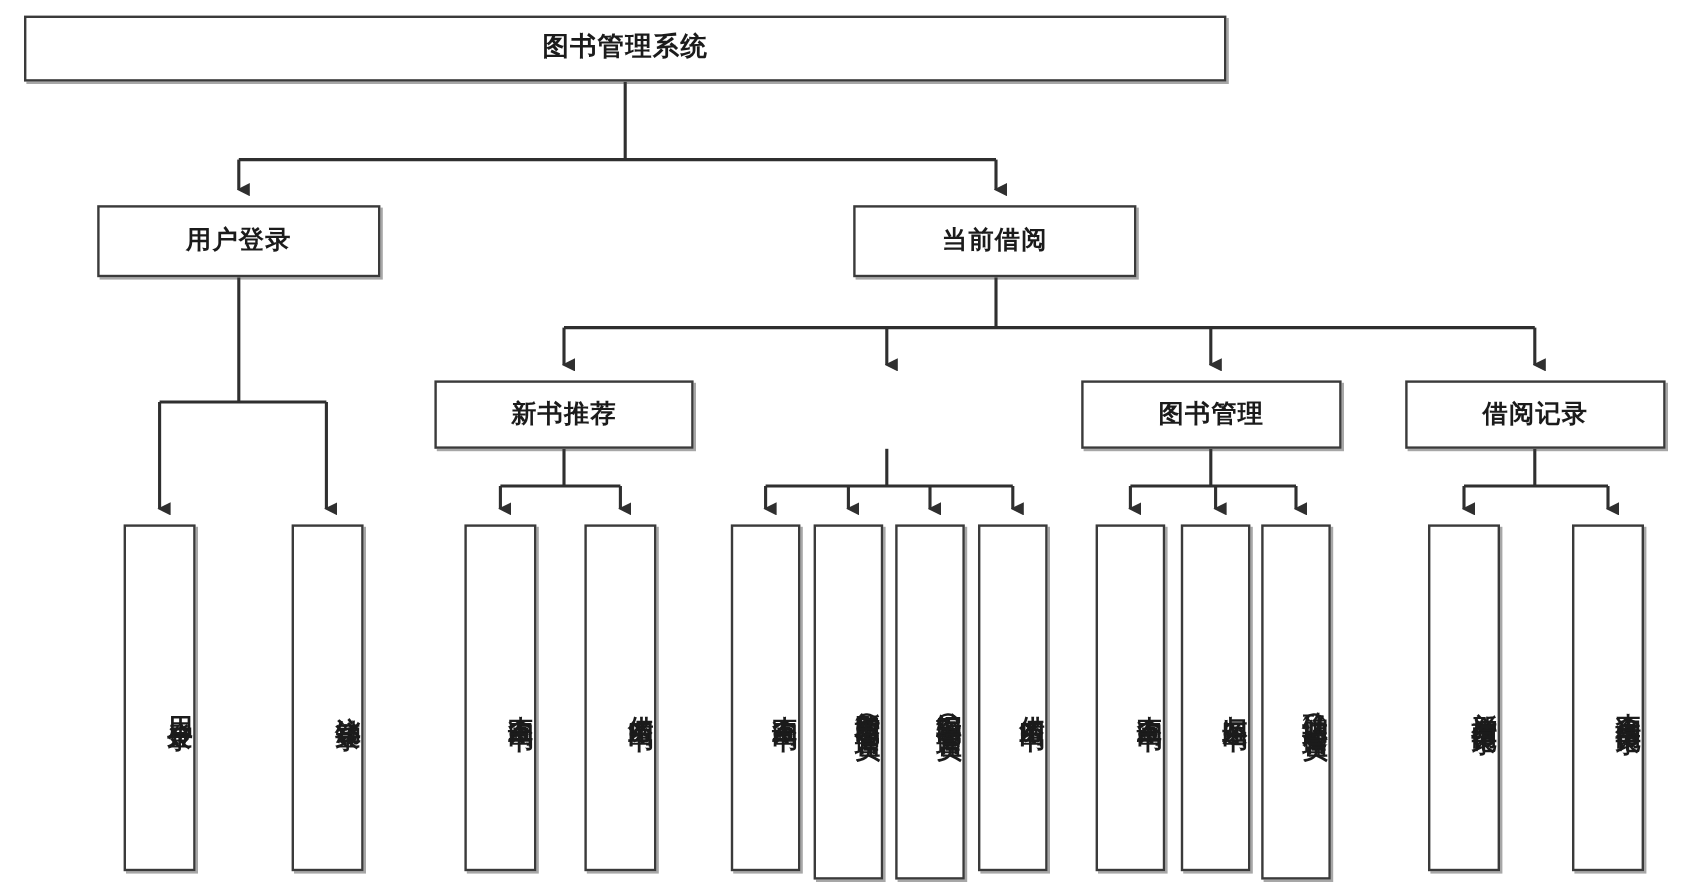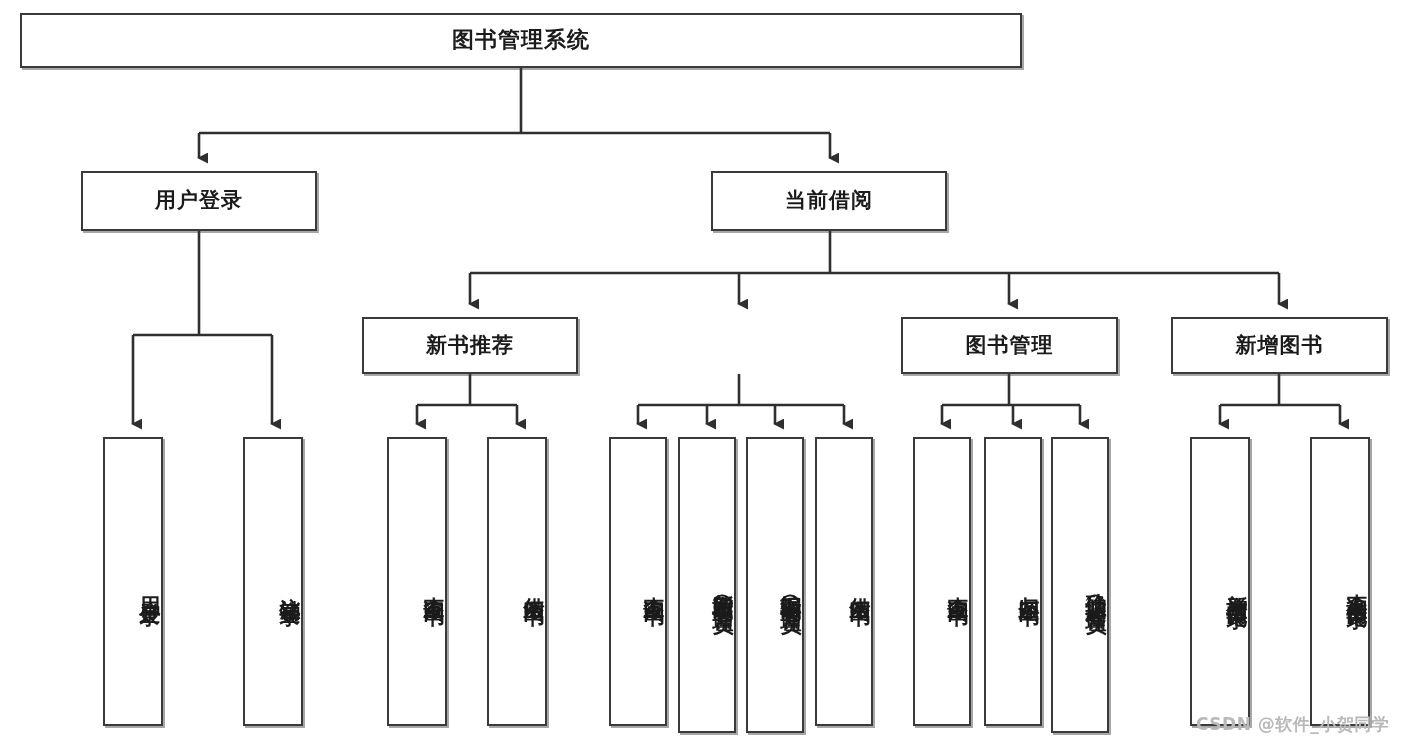--- a/index.html
+++ b/index.html
@@ -102,31 +102,30 @@
     </g>
   </svg>
 
   <div class="node horiz root" style="left: 20px; top: 13px; width: 1002px; height: 55px; border-color: rgb(58, 58, 58); background: rgb(255, 255, 255); color: rgb(27, 27, 27);">图书管理系统</div>
 
   <div class="node horiz" style="left: 81px; top: 171px; width: 236px; height: 60px; border-color: rgb(58, 58, 58); background: rgb(255, 255, 255); color: rgb(27, 27, 27);">用户登录</div>
   <div class="node horiz" style="left: 711px; top: 171px; width: 236px; height: 60px; border-color: rgb(58, 58, 58); background: rgb(255, 255, 255); color: rgb(27, 27, 27);">当前借阅</div>
 
   <div class="node horiz" style="left: 362px; top: 317px; width: 216px; height: 57px; border-color: rgb(58, 58, 58); background: rgb(255, 255, 255); color: rgb(27, 27, 27);">新书推荐</div>
   <div class="node horiz" style="left: 901px; top: 317px; width: 217px; height: 57px; border-color: rgb(58, 58, 58); background: rgb(255, 255, 255); color: rgb(27, 27, 27);">图书管理</div>
-  <div class="node horiz" style="left: 1171px; top: 317px; width: 217px; height: 57px; border-color: rgb(58, 58, 58); background: rgb(255, 255, 255); color: rgb(27, 27, 27);">新增图书</div>
+  <div class="node horiz" style="left: 1171px; top: 317px; width: 217px; height: 57px; border-color: rgb(58, 58, 58); background: rgb(255, 255, 255); color: rgb(27, 27, 27);">借阅记录</div>
 
   <div class="node vert" style="left: 103px; top: 437px; width: 60px; height: 289px; border-color: rgb(58, 58, 58); background: rgb(255, 255, 255); color: rgb(27, 27, 27);">用户登录</div>
   <div class="node vert" style="left: 243px; top: 437px; width: 60px; height: 289px; border-color: rgb(58, 58, 58); background: rgb(255, 255, 255); color: rgb(27, 27, 27);">注销登录</div>
   <div class="node vert" style="left: 387px; top: 437px; width: 60px; height: 289px; border-color: rgb(58, 58, 58); background: rgb(255, 255, 255); color: rgb(27, 27, 27);">查询图书</div>
   <div class="node vert" style="left: 487px; top: 437px; width: 60px; height: 289px; border-color: rgb(58, 58, 58); background: rgb(255, 255, 255); color: rgb(27, 27, 27);">借阅图书</div>
   <div class="node vert" style="left: 609px; top: 437px; width: 58px; height: 289px; border-color: rgb(58, 58, 58); background: rgb(255, 255, 255); color: rgb(27, 27, 27);">查询图书</div>
   <div class="node vert" style="left: 678px; top: 437px; width: 58px; height: 296px; border-color: rgb(58, 58, 58); background: rgb(255, 255, 255); color: rgb(27, 27, 27);">新增图书（管理员）</div>
   <div class="node vert" style="left: 746px; top: 437px; width: 58px; height: 296px; border-color: rgb(58, 58, 58); background: rgb(255, 255, 255); color: rgb(27, 27, 27);">编辑图书（管理员）</div>
   <div class="node vert" style="left: 815px; top: 437px; width: 58px; height: 289px; border-color: rgb(58, 58, 58); background: rgb(255, 255, 255); color: rgb(27, 27, 27);">借阅图书</div>
   <div class="node vert" style="left: 913px; top: 437px; width: 58px; height: 289px; border-color: rgb(58, 58, 58); background: rgb(255, 255, 255); color: rgb(27, 27, 27);">查询图书</div>
   <div class="node vert" style="left: 984px; top: 437px; width: 58px; height: 289px; border-color: rgb(58, 58, 58); background: rgb(255, 255, 255); color: rgb(27, 27, 27);">归还图书</div>
   <div class="node vert" style="left: 1051px; top: 437px; width: 58px; height: 296px; border-color: rgb(58, 58, 58); background: rgb(255, 255, 255); color: rgb(27, 27, 27);">确认归还（管理员）</div>
   <div class="node vert" style="left: 1190px; top: 437px; width: 60px; height: 289px; border-color: rgb(58, 58, 58); background: rgb(255, 255, 255); color: rgb(27, 27, 27);">新增借阅记录</div>
   <div class="node vert" style="left: 1310px; top: 437px; width: 60px; height: 289px; border-color: rgb(58, 58, 58); background: rgb(255, 255, 255); color: rgb(27, 27, 27);">查询借阅记录</div>
 
-  <div class="watermark" style="left: 1196px; top: 713px; color: rgb(185, 185, 185);">CSDN @软件_小贺同学</div>
 
 </div>
 
 </body></html>

